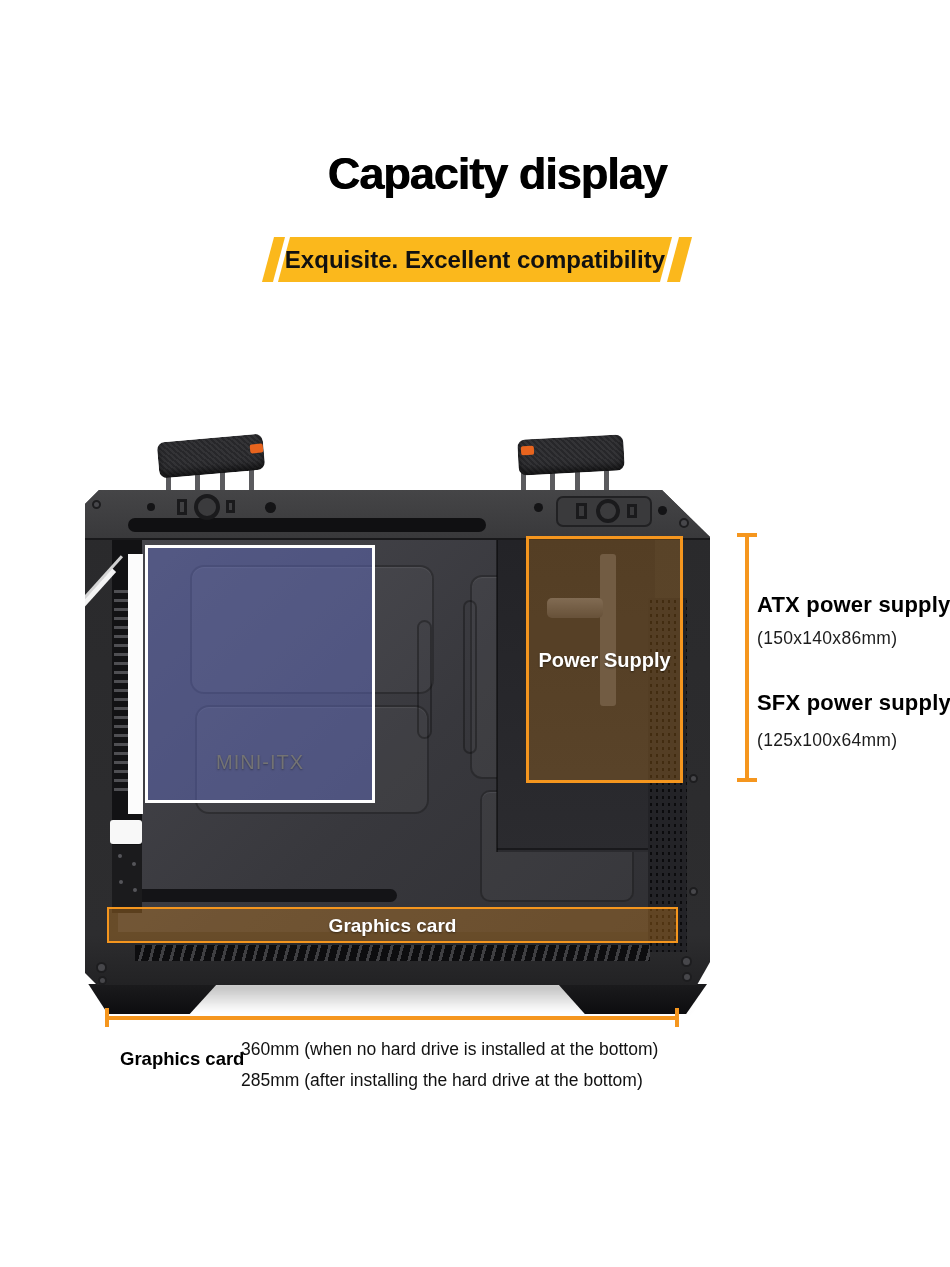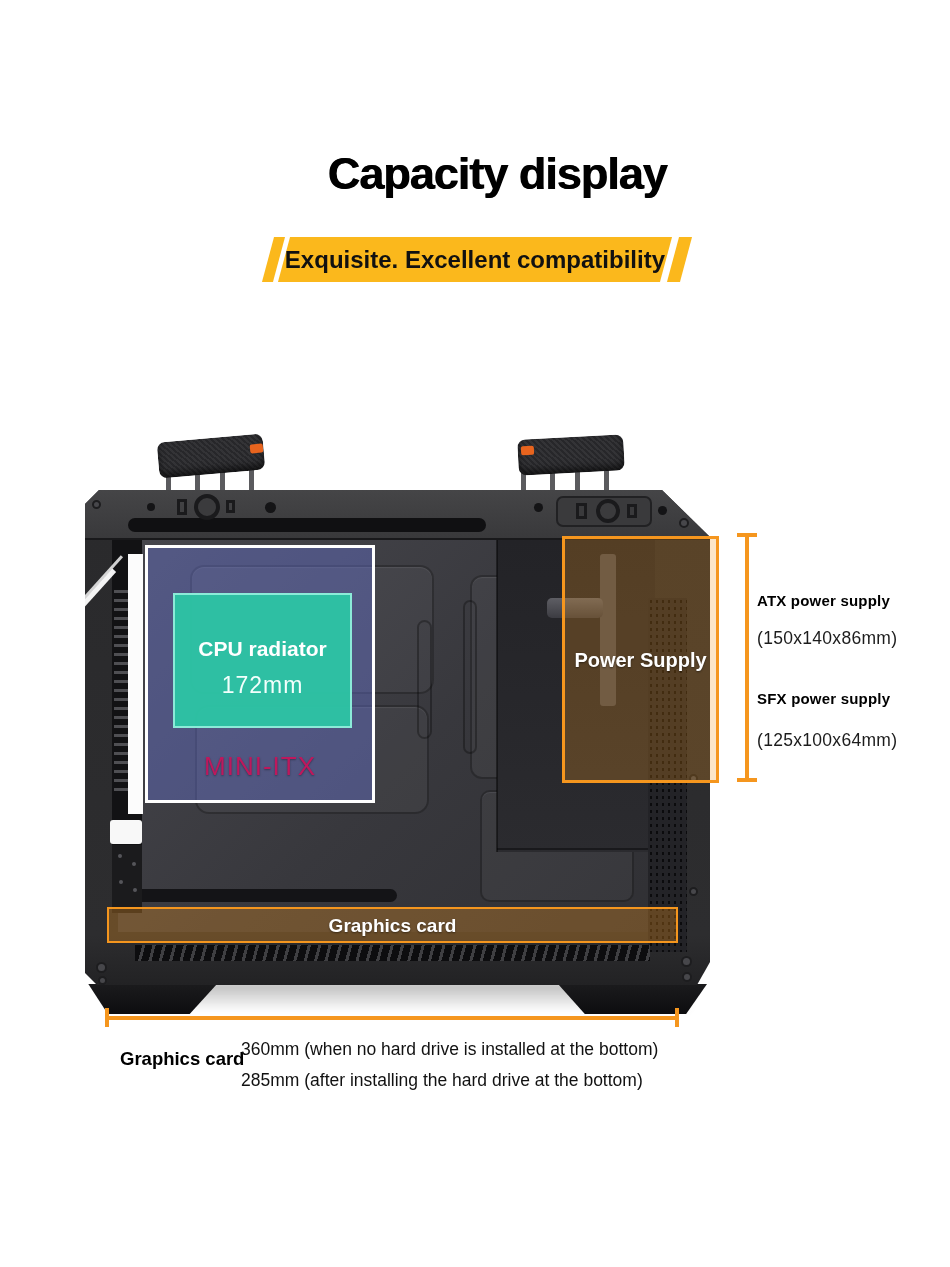--- a/index.html
+++ b/index.html
@@ -76,40 +76,40 @@
 
   .bottom-vents{left:50px;top:455px;width:515px;height:16px;
     background:repeating-linear-gradient(105deg,#0d0d0f 0 7px,#3f3f42 7px 10px);}
 
   
   .ov{box-sizing:border-box;color:#fff;}
   .matx{left:145px;top:545px;width:310px;height:343px;border:3px solid #fff;
         background:rgba(112,121,199,.50);}
   .mini{left:145px;top:545px;width:230px;height:258px;border:3px solid #fff;
         background:rgba(100,110,200,.45);}
-  .ov-label{position:absolute;left:0;width:100%;text-align:center;font-size:26px;color:#be185d;
+  .ov-label{position:absolute;left:0;width:100%;text-align:center;font-size:20px;color:#737373;
             letter-spacing:1px;text-shadow:0 1px 2px rgba(0,0,0,.35);}
   .radiator{left:173px;top:593px;width:179px;height:135px;background:rgba(44,197,164,.95);
             border:2px solid rgba(150,240,222,.9);text-align:center;}
   .rad-1{position:absolute;top:42px;left:0;width:100%;font-size:21px;font-weight:bold;color:#fff;}
   .rad-2{position:absolute;top:77px;left:0;width:100%;font-size:23px;color:#f2fffc;letter-spacing:1px;}
   .psu-box{left:526px;top:536px;width:157px;height:247px;border:3px solid #f5961e;
-           background:rgba(243,150,30,.24);margin-left:36px;}
+           background:rgba(243,150,30,.24);}
   .psu-label{position:absolute;top:110px;left:0;width:100%;text-align:center;font-size:20px;
              font-weight:bold;color:#fff;text-shadow:0 1px 2px rgba(0,0,0,.45);}
   .gpu-band{left:107px;top:907px;width:571px;height:36px;border:2px solid #f5961e;
             background:rgba(243,150,30,.30);}
   .gpu-band-label{position:absolute;inset:0;text-align:center;line-height:33px;font-size:19px;
                   font-weight:bold;color:#fff;text-shadow:0 1px 2px rgba(0,0,0,.45);}
 
   
   .mline{background:#f5961e;}
 
   
-  .spec-bold{font-size:15px;font-weight:bold;color:#000;letter-spacing:.2px;white-space:nowrap;}
+  .spec-bold{font-size:22px;font-weight:bold;color:#000;letter-spacing:.2px;white-space:nowrap;}
   .spec-dim{font-size:17.5px;color:#1c1c1c;letter-spacing:.3px;white-space:nowrap;}
   .gpu-label{font-size:18.5px;font-weight:bold;color:#000;white-space:nowrap;}
   .gpu-line{font-size:17.5px;color:#111;white-space:nowrap;}
 </style>
 </head>
 <body>
 
 <div class="stage">
 
   <div class="abs title">Capacity display</div>
@@ -191,24 +191,20 @@
     <div class="screw" style="left:604px;top:397px;width:9px;height:9px;"></div>
     <div class="screw" style="left:11px;top:472px;width:11px;height:11px;"></div>
     <div class="screw" style="left:13px;top:486px;width:9px;height:9px;"></div>
     <div class="screw" style="left:596px;top:466px;width:11px;height:11px;"></div>
     <div class="screw" style="left:597px;top:482px;width:10px;height:10px;"></div>
   </div>
 
   <div class="abs ov mini">
     <div class="ov-label" style="top:203px;">MINI-ITX</div>
   </div>
-  <div class="abs ov radiator">
-    <div class="rad-1">CPU radiator</div>
-    <div class="rad-2">172mm</div>
-  </div>
   <div class="abs ov psu-box">
     <div class="psu-label">Power Supply</div>
   </div>
   <div class="abs ov gpu-band">
     <div class="gpu-band-label">Graphics card</div>
   </div>
 
   <div class="abs mline" style="left:745px;top:535px;width:4px;height:247px;"></div>
   <div class="abs mline" style="left:737px;top:533px;width:20px;height:4px;"></div>
   <div class="abs mline" style="left:737px;top:778px;width:20px;height:4px;"></div>

